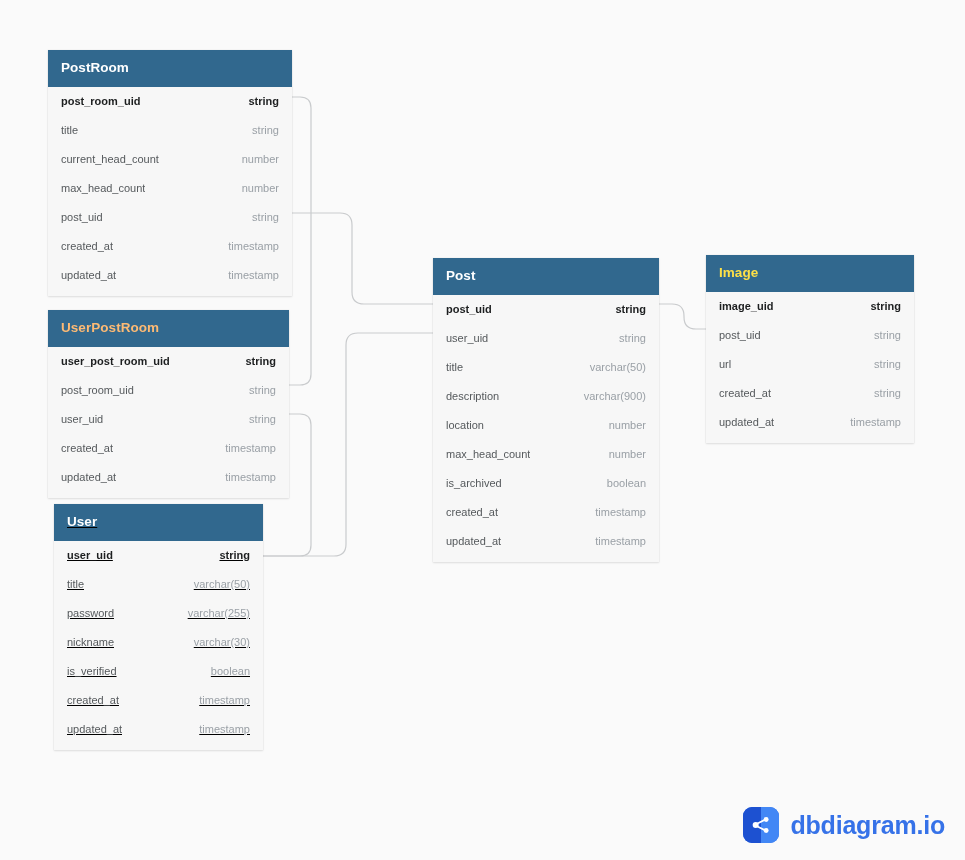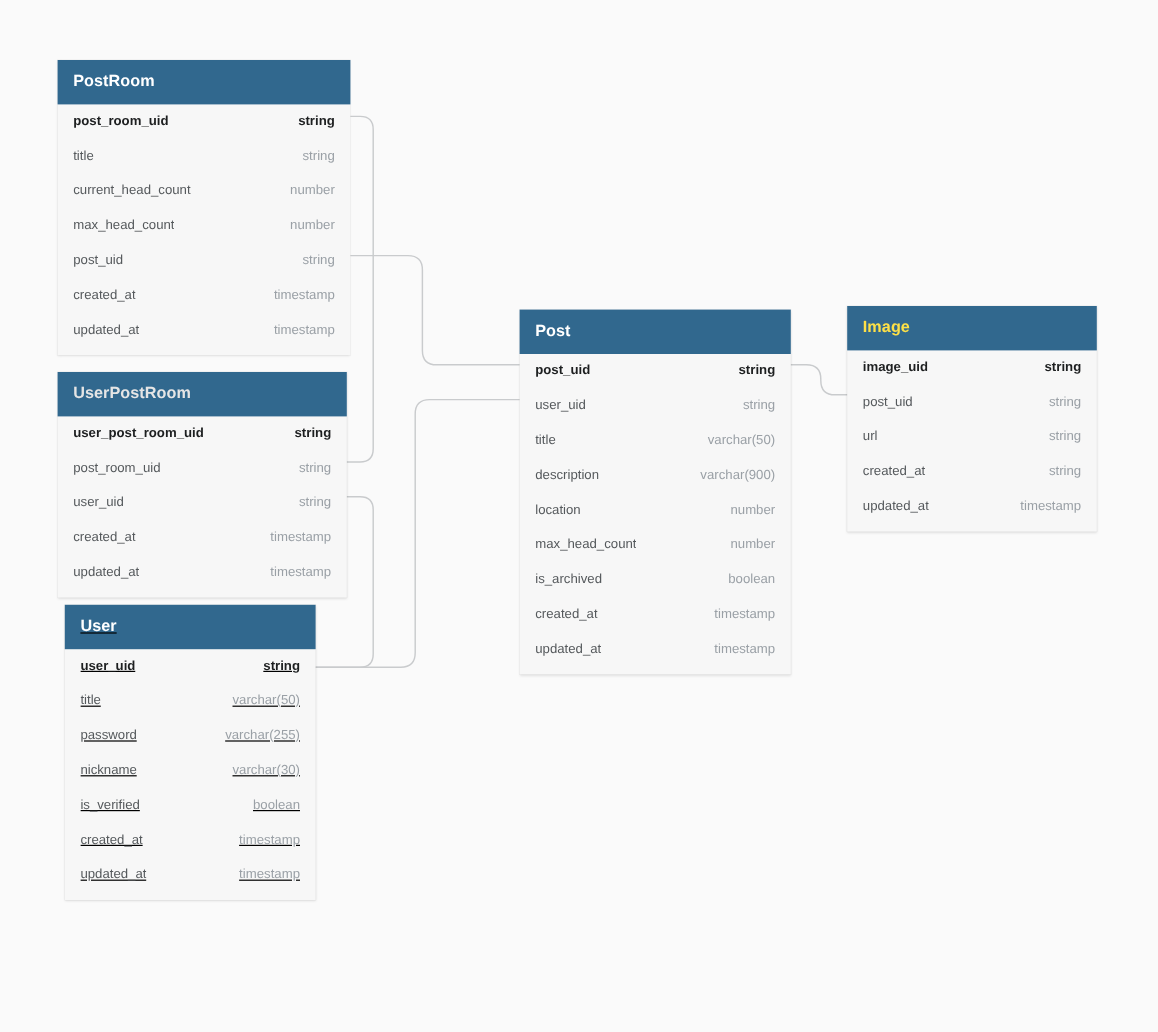--- a/index.html
+++ b/index.html
@@ -166,21 +166,21 @@
             <span class="field-name">created_at</span>
             <span class="field-type">timestamp</span>
           </div>
           <div class="field-row">
             <span class="field-name">updated_at</span>
             <span class="field-type">timestamp</span>
           </div>
         </div>
       </div>
       <div class="table-card" style="left: 48px; top: 310px; width: 241px; background: rgb(247, 247, 247);">
-        <div class="table-header" style="background: rgb(49, 104, 142); color: #e5e5e5;">UserPostRoom</div>
+        <div class="table-header" style="background: rgb(49, 104, 142); color: #fdba74;">UserPostRoom</div>
         <div class="table-body">
           <div class="field-row pk">
             <span class="field-name">user_post_room_uid</span>
             <span class="field-type">string</span>
           </div>
           <div class="field-row">
             <span class="field-name">post_room_uid</span>
             <span class="field-type">string</span>
           </div>
           <div class="field-row">
@@ -291,14 +291,27 @@
             <span class="field-type">string</span>
           </div>
           <div class="field-row">
             <span class="field-name">updated_at</span>
             <span class="field-type">timestamp</span>
           </div>
         </div>
       </div>
     </div>
 
+  <div id="brand">
+    <div id="brand-mark">
+      <div class="half-left"></div>
+      <div class="half-right"></div>
+      <svg width="22" height="22" viewBox="0 0 24 24" fill="#ffffff">
+        <circle cx="6.2" cy="12" r="3.3"></circle>
+        <circle cx="17.6" cy="5.9" r="2.7"></circle>
+        <circle cx="17.6" cy="18.1" r="2.7"></circle>
+        <path d="M7.6 10.6 L16.4 6.3 M7.6 13.4 L16.4 17.7" stroke="#ffffff" stroke-width="1.9" fill="none"></path>
+      </svg>
+    </div>
+    <div id="brand-text" style="color: rgb(54, 114, 232);">dbdiagram.io</div>
+  </div>
 
 </div>
 
 </body></html>

